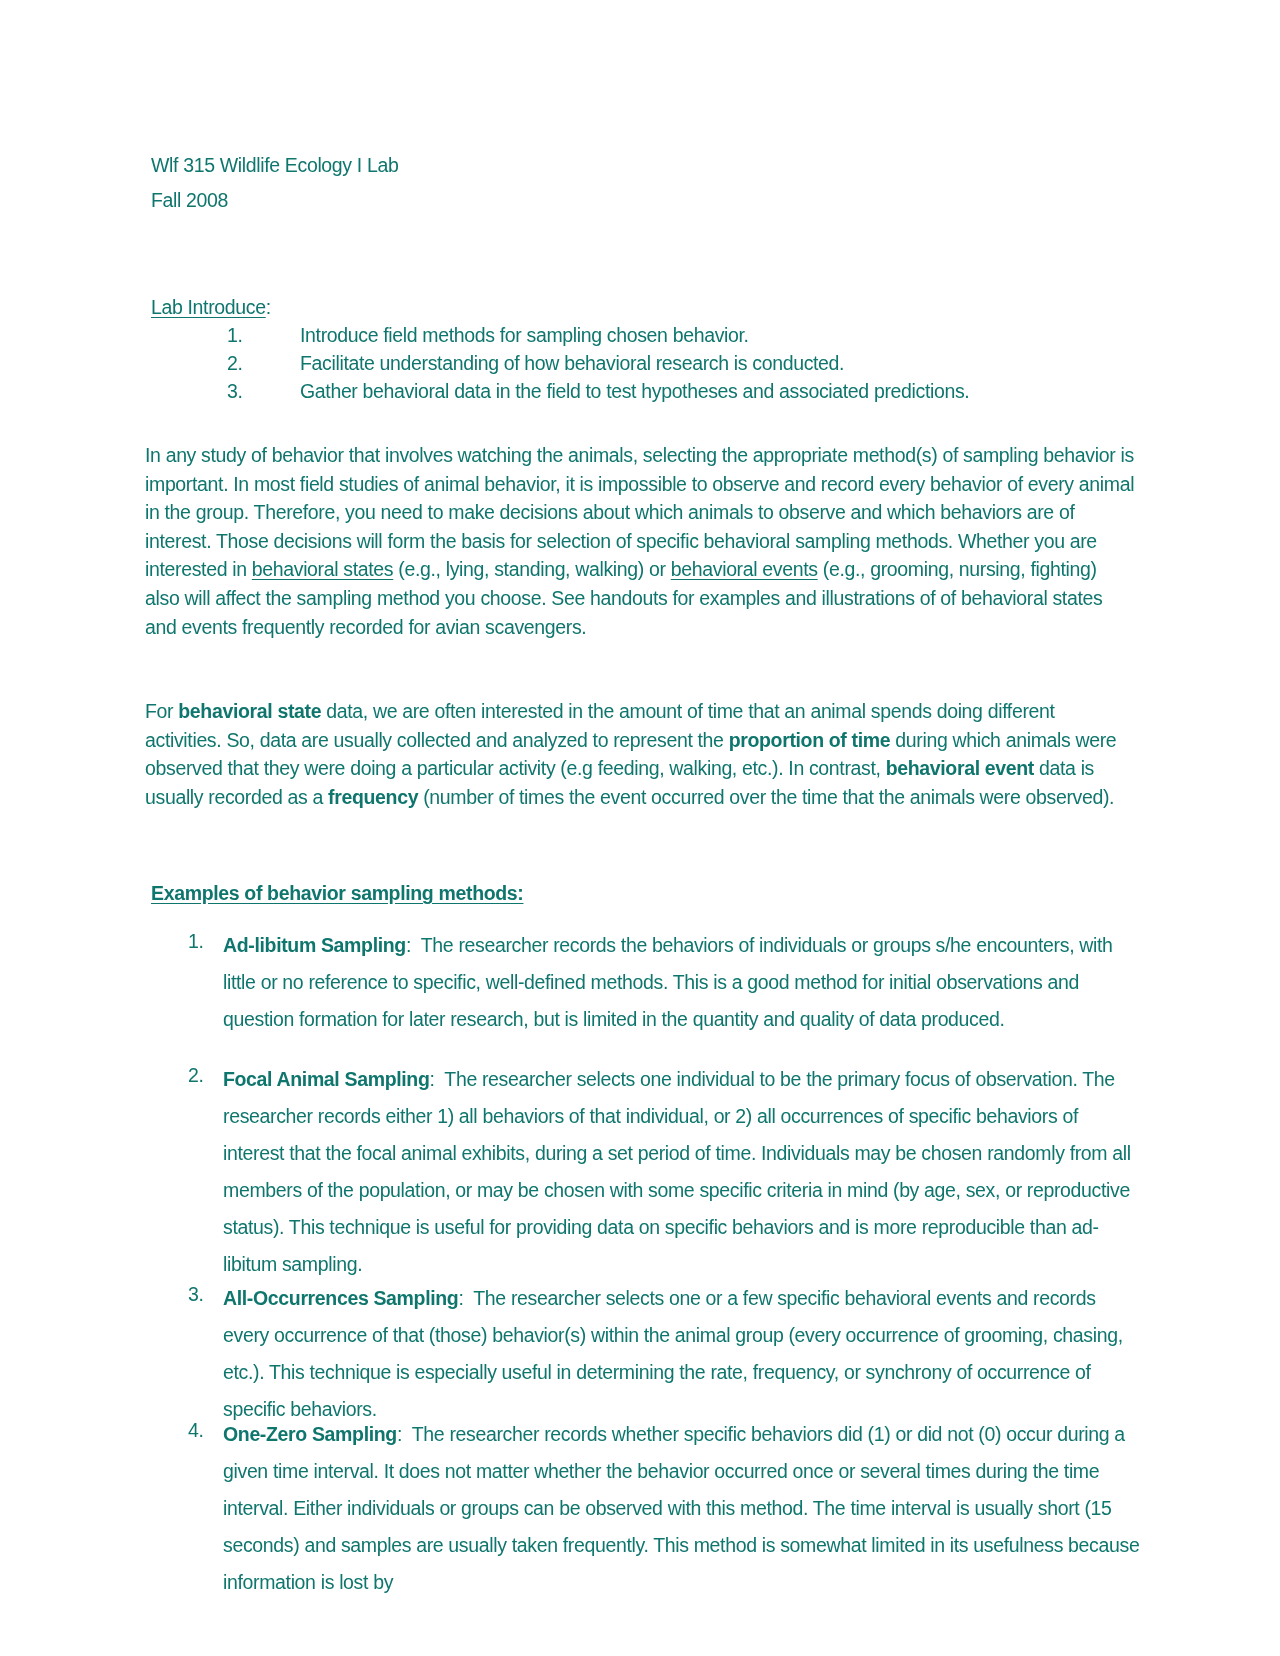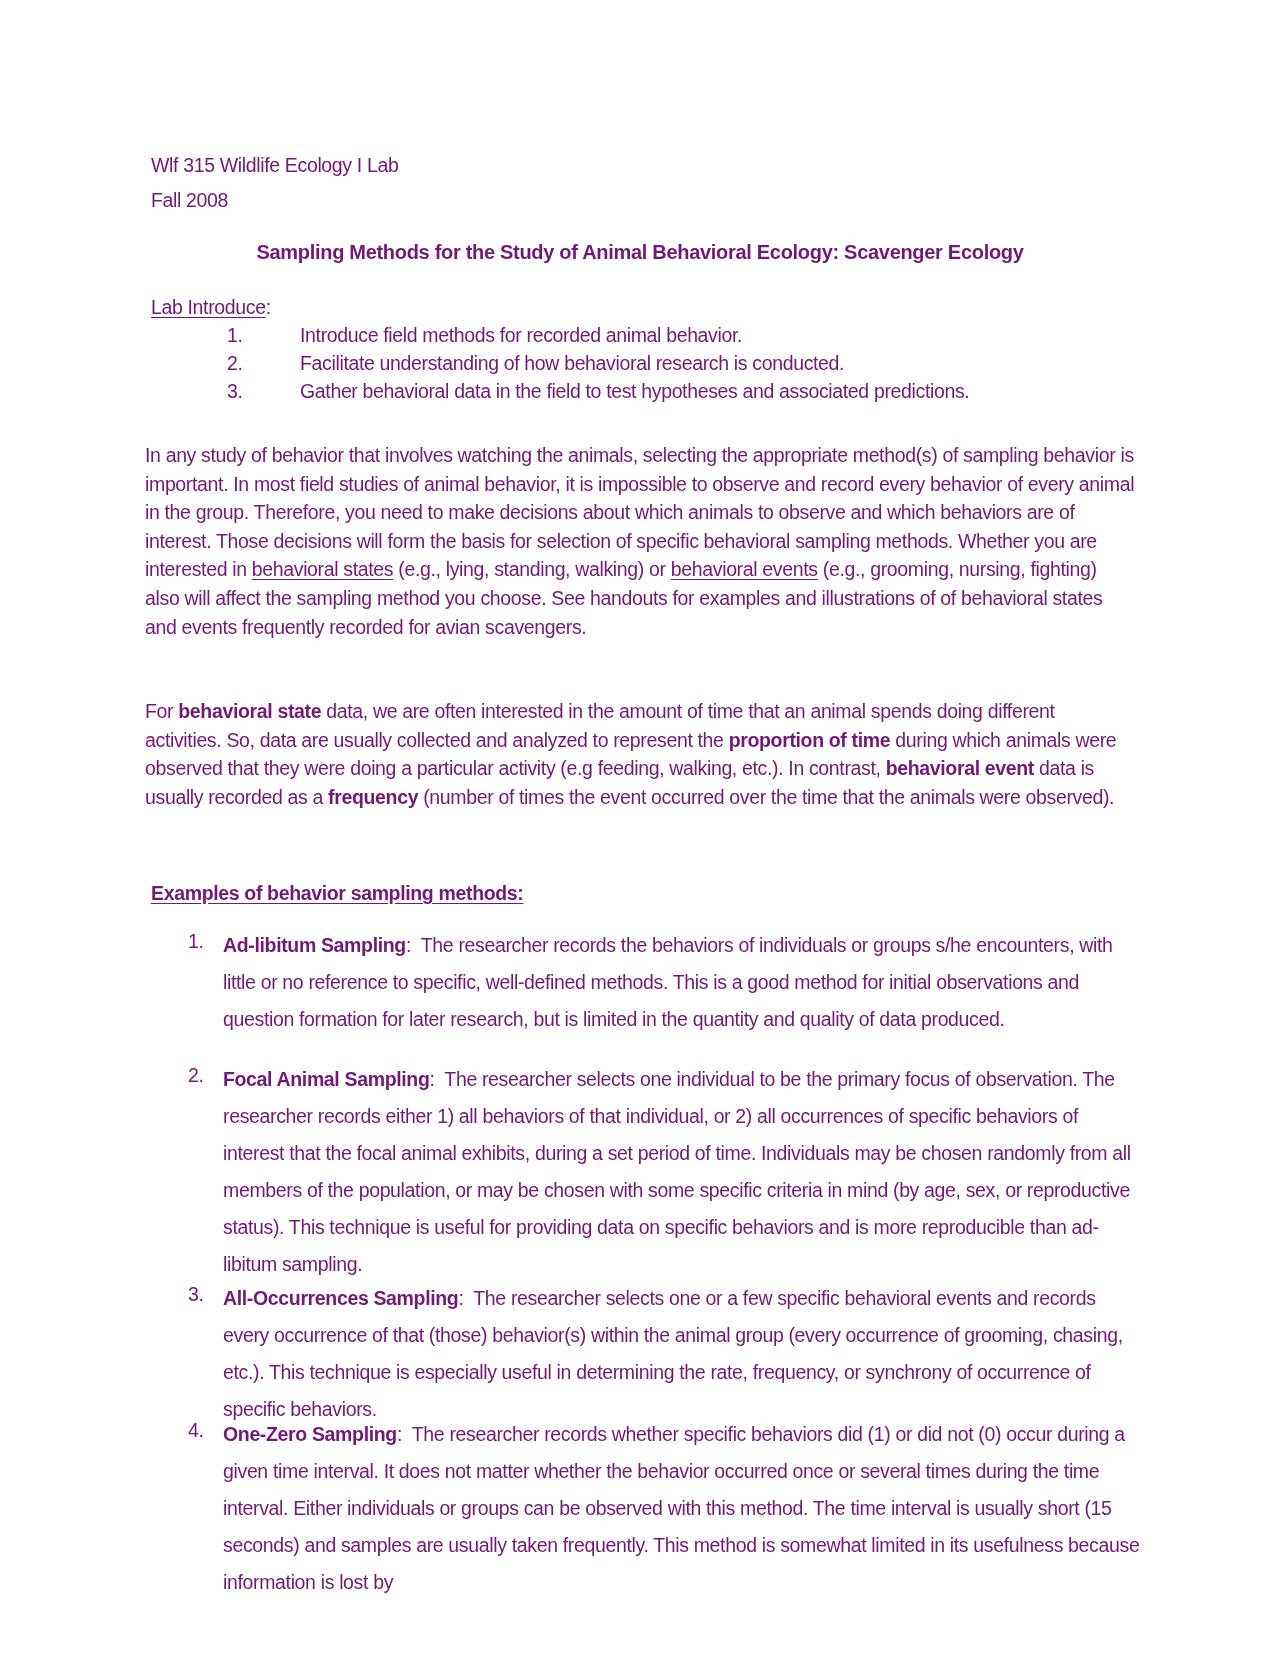--- a/index.html
+++ b/index.html
@@ -1,19 +1,19 @@
 <!DOCTYPE html>
 <html><head>
   <meta charset="utf-8">
   <style>
     html, body { margin: 0; padding: 0; background: #ffffff; }
     body { width: 1280px; height: 1656px; position: relative; overflow: hidden; }
     .page {
       position: absolute; left: 0; top: 0; width: 1280px; height: 1656px;
-      background: #ffffff; color: #701a75;
+      background: #ffffff; color: #0f766e;
       font-family: "Liberation Sans", "DejaVu Sans", sans-serif;
       font-size: 19.5px; letter-spacing: -0.35px;
     }
     .line { position: absolute; white-space: nowrap; line-height: 27px; }
     .blk { position: absolute; left: 145px; width: 990px; line-height: 28.6px; }
     .title {
       position: absolute; top: 238px; left: 0; width: 1280px; text-align: center;
       font-weight: bold; font-size: 20px; letter-spacing: -0.3px; line-height: 28px;
     }
     .u { text-decoration: underline; text-underline-offset: 3px; }
@@ -24,27 +24,26 @@
     .ex-body { position: absolute; left: 223px; width: 920px; line-height: 37px; }
   </style>
 </head>
 <body>
 
 <div class="page">
 
   <div class="line" style="left:151px; top:152px;">Wlf 315 Wildlife Ecology I Lab</div>
   <div class="line" style="left:151px; top:187px;">Fall 2008</div>
 
-  <div class="title">Sampling Methods for the Study of Animal Behavioral Ecology: Scavenger Ecology</div>
 
   <div class="line" style="left:151px; top:294px;"><span class="u">Lab Introduce</span><span>:</span></div>
 
   <div class="line" style="top:322px; left:0; width:1280px;">
     <span class="obj-num">1.</span>
-    <span class="obj-text">Introduce field methods for recorded animal behavior.</span>
+    <span class="obj-text">Introduce field methods for sampling chosen behavior.</span>
   </div>
   <div class="line" style="top:350px; left:0; width:1280px;">
     <span class="obj-num">2.</span>
     <span class="obj-text">Facilitate understanding of how behavioral research is conducted.</span>
   </div>
   <div class="line" style="top:378px; left:0; width:1280px;">
     <span class="obj-num">3.</span>
     <span class="obj-text">Gather behavioral data in the field to test hypotheses and associated predictions.</span>
   </div>
 

